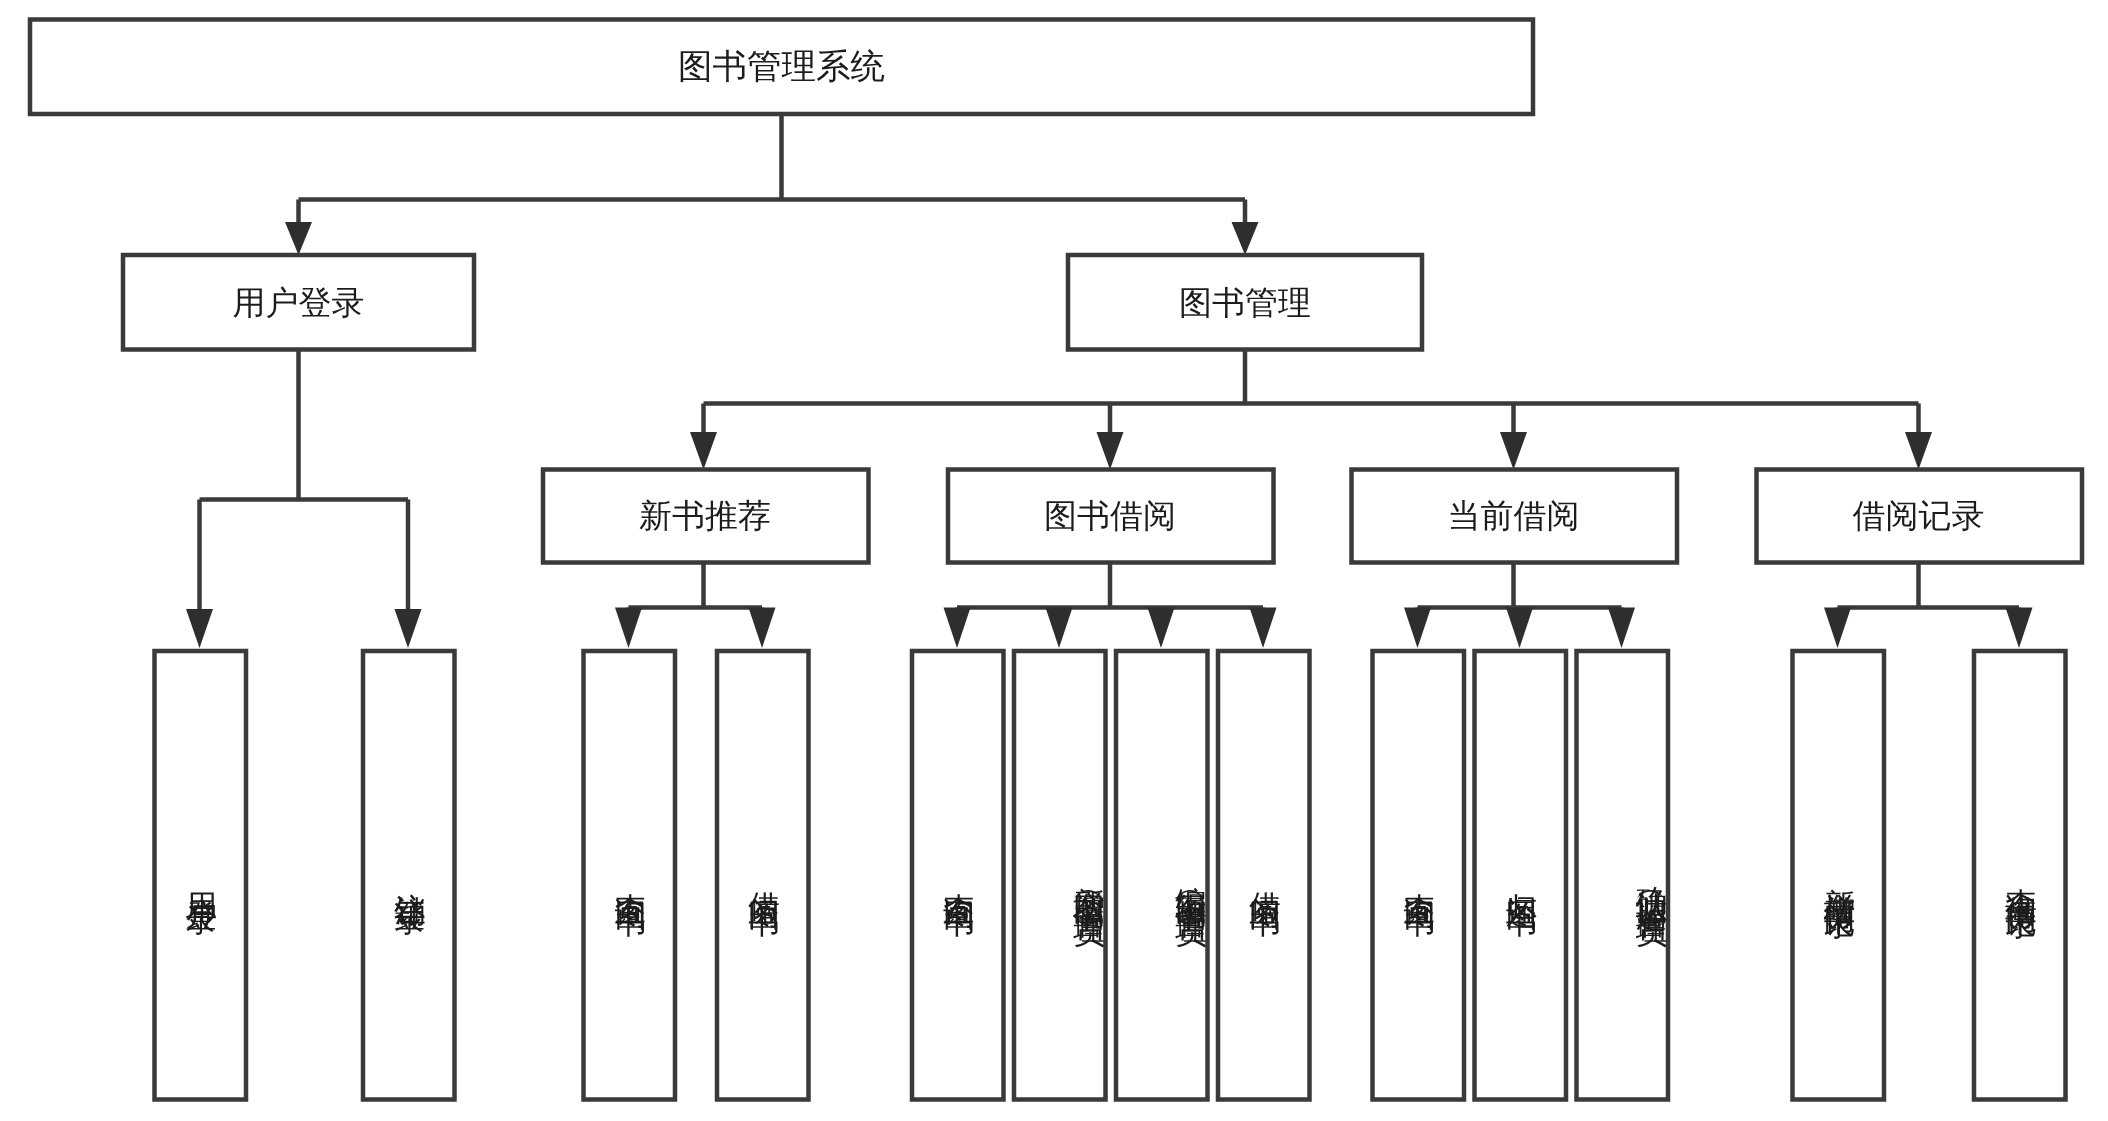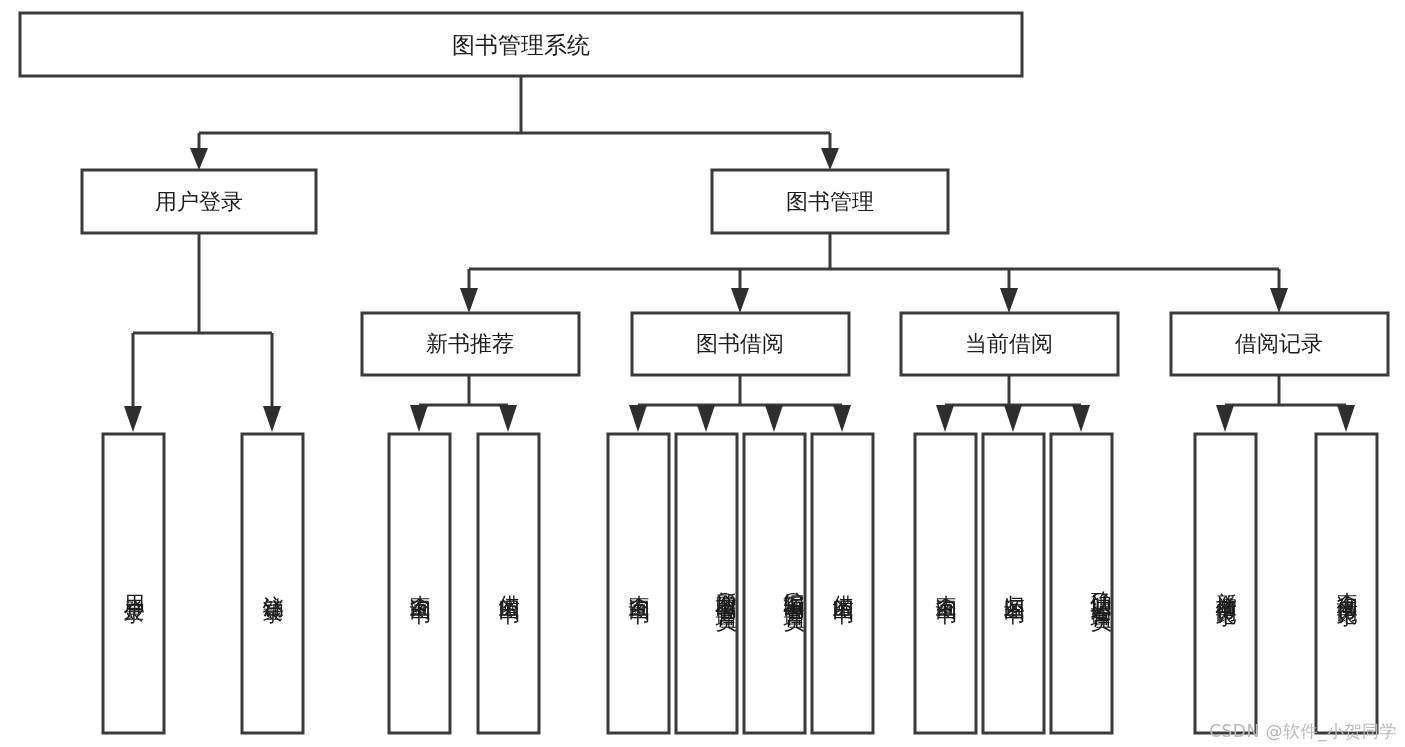--- a/index.html
+++ b/index.html
@@ -246,15 +246,14 @@
   <div class="vlabel" style="left:744px; top:434px; width:61px; height:299px; align-items:flex-start; padding-top:8px; box-sizing:border-box;">编辑图书（管理员）</div>
   <div class="vlabel" style="left:812px; top:434px; width:61px; height:299px;">借阅图书</div>
 
   <div class="vlabel" style="left:915px; top:434px; width:61px; height:299px;">查询图书</div>
   <div class="vlabel" style="left:983px; top:434px; width:61px; height:299px;">归还图书</div>
   <div class="vlabel" style="left:1051px; top:434px; width:61px; height:299px; align-items:flex-start; padding-top:8px; box-sizing:border-box;">确认归还（管理员）</div>
 
   <div class="vlabel" style="left:1195px; top:434px; width:61px; height:299px;">新增借阅记录</div>
   <div class="vlabel" style="left:1316px; top:434px; width:61px; height:299px;">查询借阅记录</div>
 
-  <div class="watermark">CSDN @软件_小贺同学</div>
 
 </div>
 
 </body></html>

